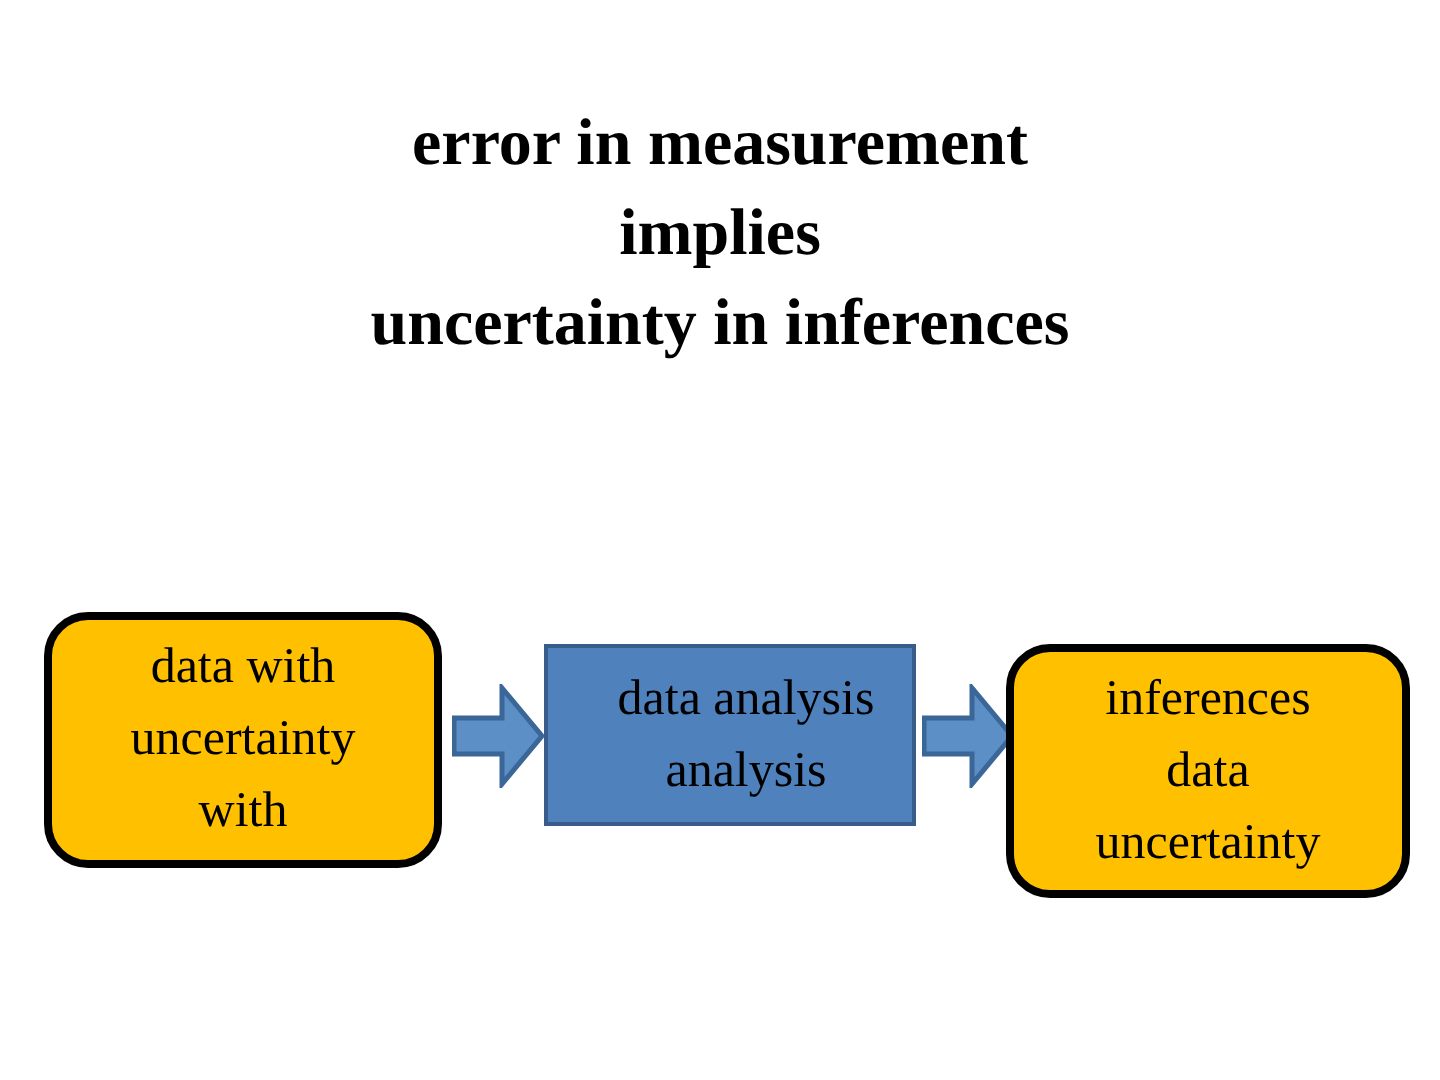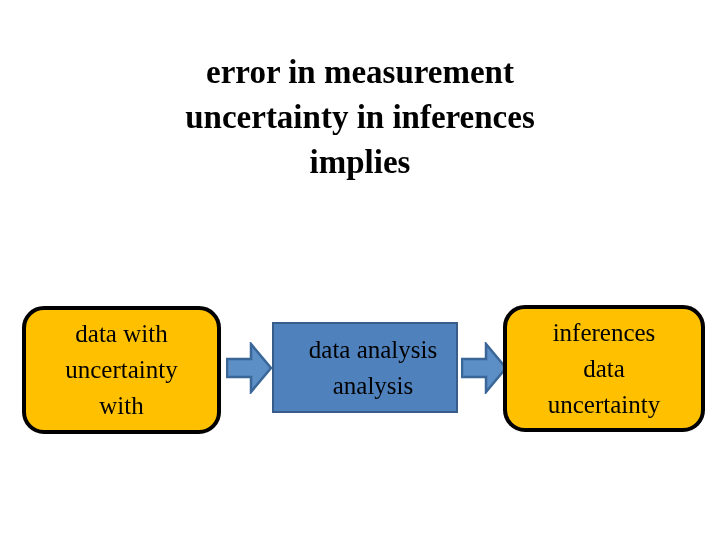--- a/index.html
+++ b/index.html
@@ -86,21 +86,21 @@
     border: 2px solid #385D8A;
     border-radius: 0;
     font-size: 25px;
     line-height: 36px;
     padding-left: 16px;
   }
 
   
   .box-result {
     left: 503px;
-    top: 305px;
+    top: 322px;
     width: 202px;
     height: 127px;
     background: #FFC000;
     border: 4px solid #000000;
     border-radius: 22px;
     font-size: 25px;
     line-height: 36px;
   }
 
   
@@ -124,22 +124,22 @@
     display: block;
     width: 100%;
     height: 100%;
   }
 </style>
 </head>
 <body>
 
 <div class="slide-title">
   <span class="title-line">error in measurement</span>
+  <span class="title-line">implies</span>
   <span class="title-line">uncertainty in inferences</span>
-  <span class="title-line">implies</span>
 </div>
 
 <div class="flow-diagram">
 
   <div class="flow-box box-source">
     <span class="box-text">
       <span>data with</span><br>
       <span>uncertainty</span><br>
       <span>with</span>
     </span>

